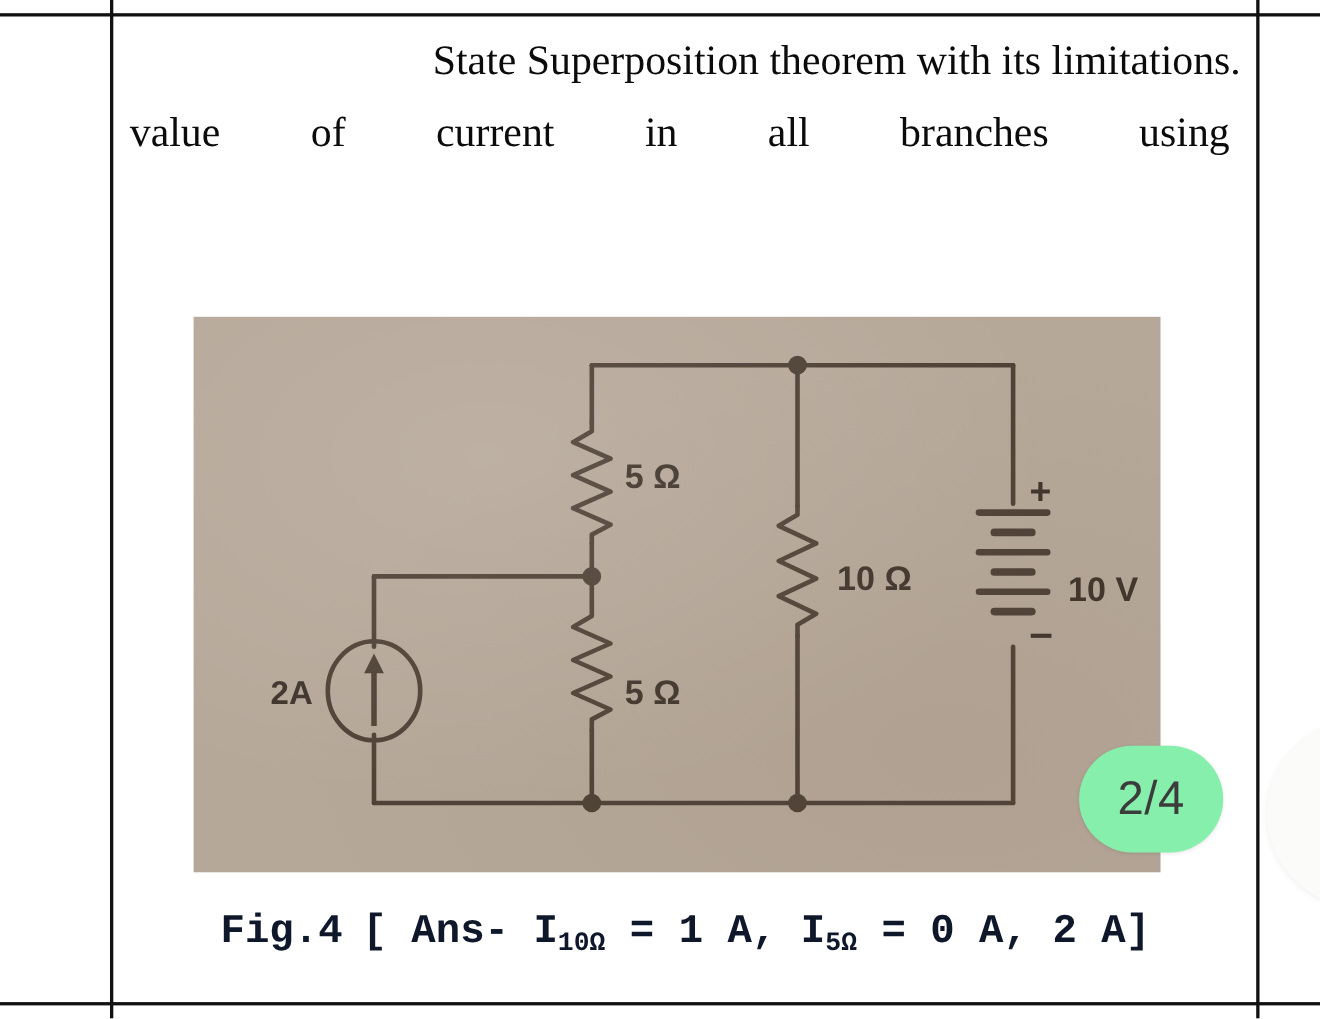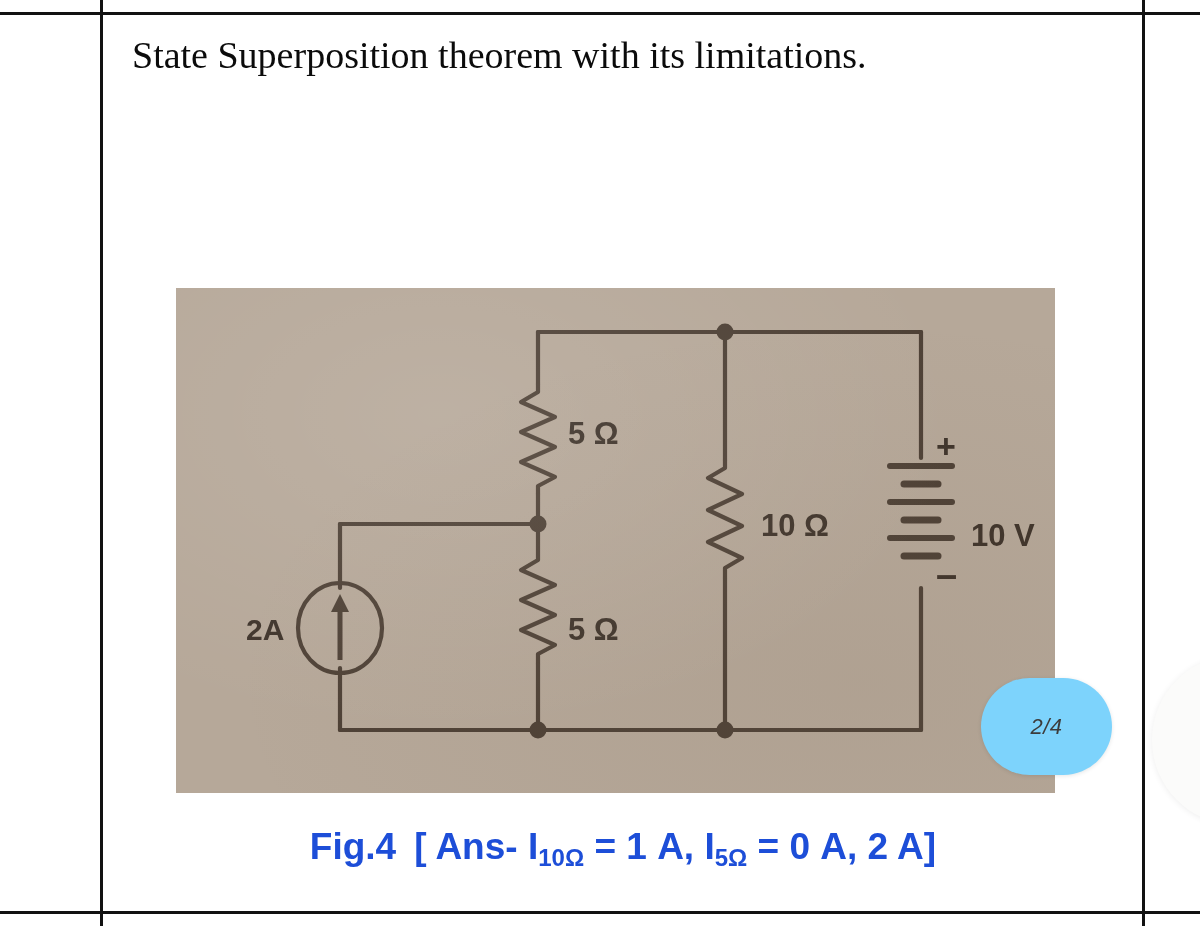--- a/index.html
+++ b/index.html
@@ -33,20 +33,21 @@
   }
   .doc-rule-v-left  { left: 100px; top: 0px;  height: 926px; }
   .doc-rule-v-right { left: 1142px; top: 0px; height: 926px; }
 
   
   .question-block {
     position: absolute;
     left: 118px;
     top: 22px;
     width: 1010px;
+    text-align: right;
   }
   .q-line {
     font-family: "Liberation Serif", serif;
     font-size: 38px;
     line-height: 66px;
     color: #0b0b0b;
     white-space: nowrap;
     font-weight: 400;
   }
   .q-line-1 { text-indent: 14px; }
@@ -83,30 +84,29 @@
   }
 
   
   .page-pill {
     position: absolute;
     left: 981px;
     top: 678px;
     width: 131px;
     height: 97px;
     border-radius: 49px;
-    background: #7dd3fc;
+    background: #86efac;
     box-shadow: 0 1px 4px rgba(0,0,0,0.10);
     display: flex;
     align-items: center;
     justify-content: center;
     font-family: "Liberation Sans", sans-serif;
-    font-size: 22px;
+    font-size: 43px;
     color: #3c3c3c;
     letter-spacing: 0.5px;
-    font-style: italic;
   }
 
   
   .edge-circle {
     position: absolute;
     left: 1152px;
     top: 655px;
     width: 170px;
     height: 170px;
     border-radius: 50%;
@@ -114,43 +114,52 @@
     box-shadow: 0 1px 6px rgba(0,0,0,0.07);
   }
 
   
   .caption {
     position: absolute;
     left: 118px;
     top: 826px;
     width: 1010px;
     text-align: center;
-    font-family: Liberation Sans, sans-serif;
+    font-family: Liberation Mono, monospace;
     font-weight: bold;
     font-size: 37px;
-    color: #1d4ed8;
+    color: #0f172a;
     white-space: nowrap;
   }
   .caption .sub {
     font-size: 24px;
     vertical-align: -0.30em;
     font-weight: bold;
   }
   .caption .gap { display: inline-block; width: 18px; }
 </style>
 </head>
 <body>
 
 <div class="doc-rule-h doc-rule-top"></div>
 <div class="doc-rule-h doc-rule-bot"></div>
 <div class="doc-rule-v doc-rule-v-left"></div>
 <div class="doc-rule-v doc-rule-v-right"></div>
 
 <div class="question-block">
   <div class="q-line q-line-1">State Superposition theorem with its limitations.</div>
+  <div class="q-line q-line-3">
+    <span>value</span>
+    <span>of</span>
+    <span>current</span>
+    <span>in</span>
+    <span>all</span>
+    <span>branches</span>
+    <span>using</span>
+  </div>
 </div>
 
 <div class="photo">
   <svg class="circuit-svg" viewBox="0 0 879 505">
     <g fill="none" stroke="#4e4136" stroke-width="4.2" stroke-linecap="round" stroke-linejoin="round">
 
       <path d="M 362 44 L 549 44 L 745 44"></path>
 
       <path d="M 362 44 L 362 96"></path>
 

